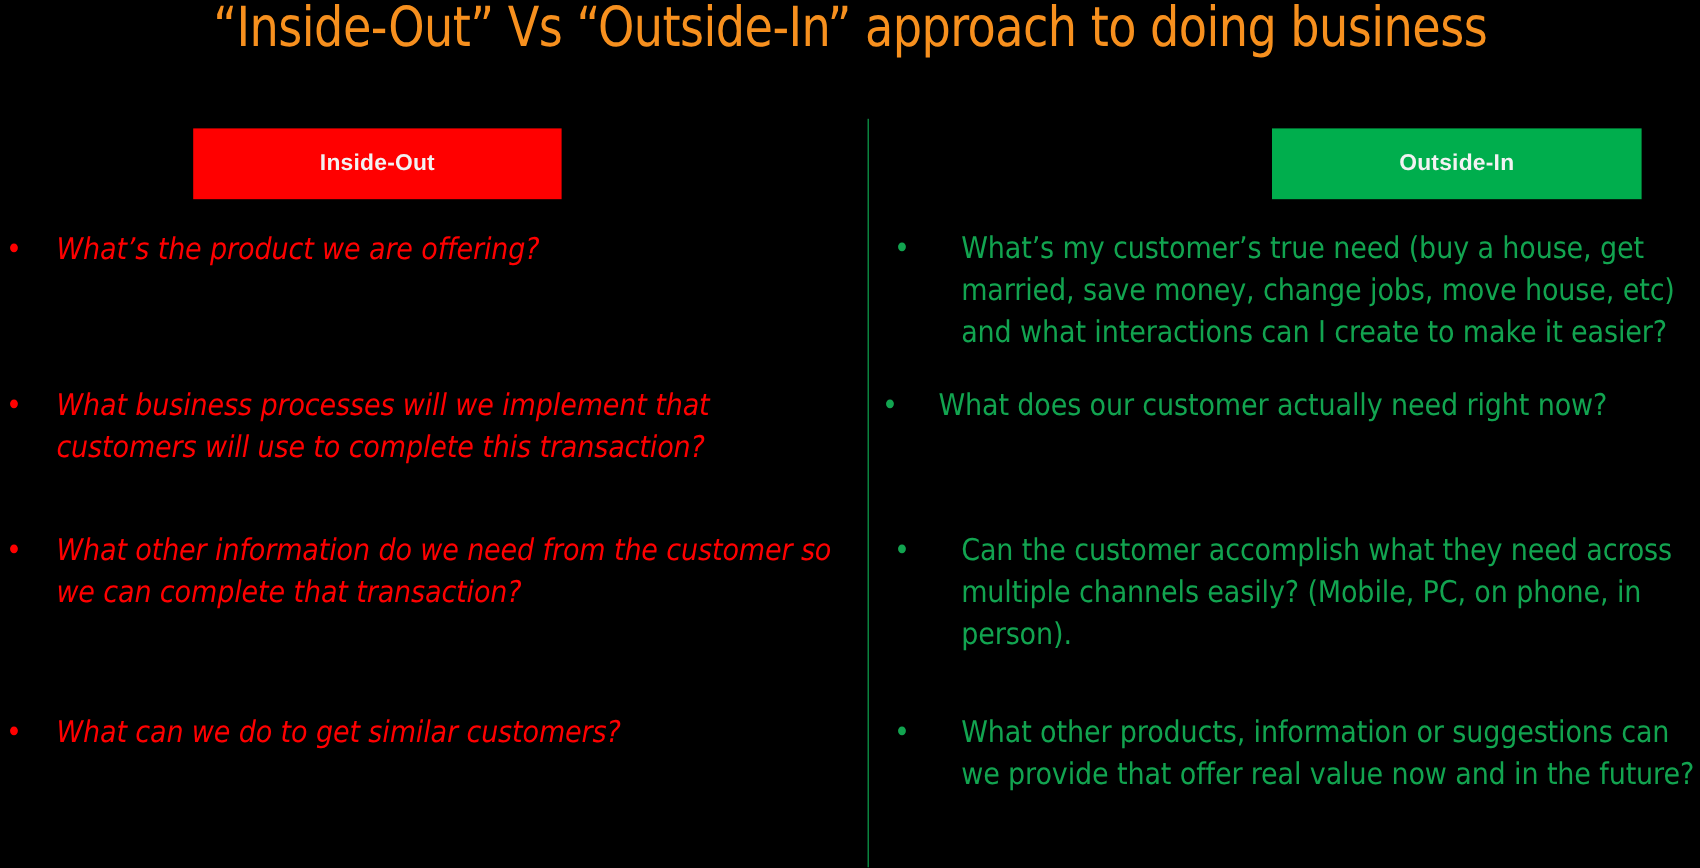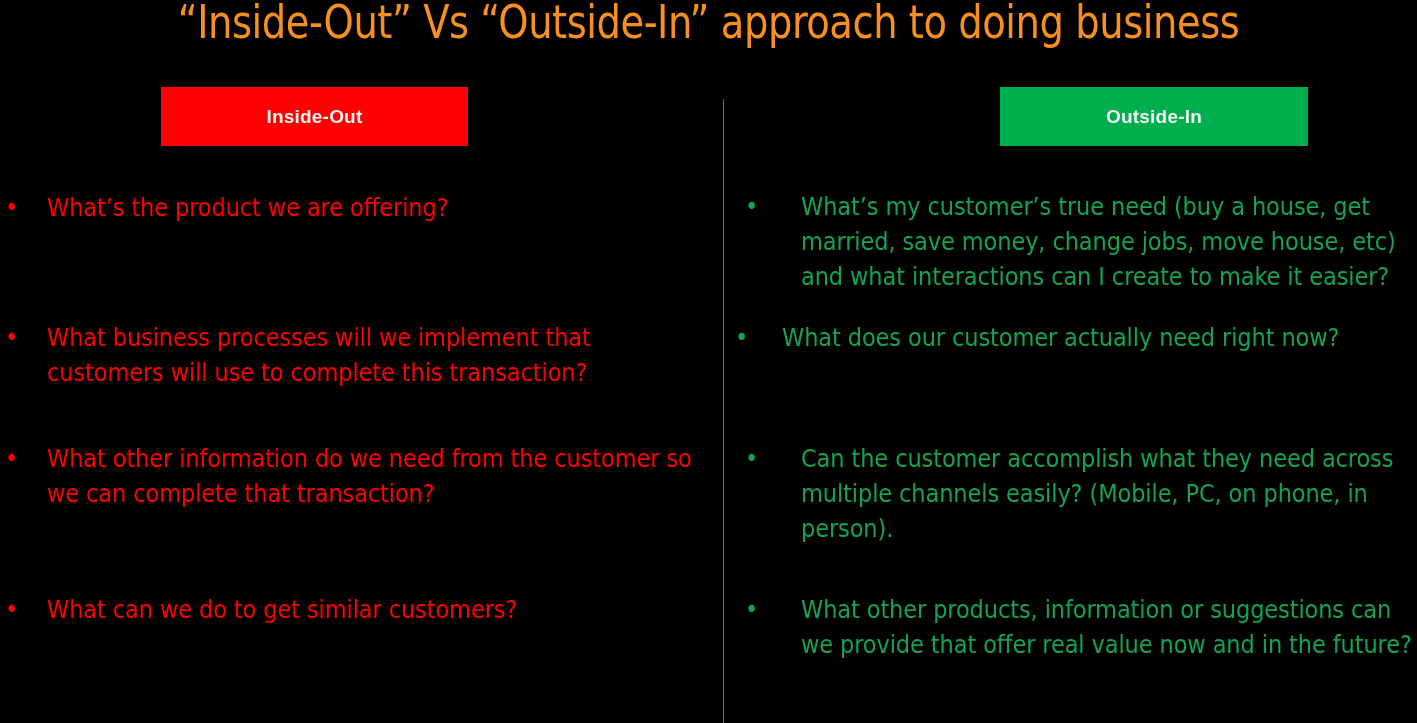--- a/index.html
+++ b/index.html
@@ -50,29 +50,30 @@
     position: absolute;
     height: 59px;
     display: flex;
     align-items: center;
     justify-content: center;
     font-family: "Liberation Sans", "DejaVu Sans", sans-serif;
     font-size: 19px;
     font-weight: bold;
     color: #F2F2F2;
     letter-spacing: 0.2px;
+    margin-top: 20px;
   }
   #header-inside-out {
     left: 161px;
     top: 87px;
     width: 307px;
     background: #FF0000;
   }
   #header-outside-in {
-    left: 1000px;
+    left: 1060px;
     top: 87px;
     width: 308px;
     background: #00AE4D;
   }
 
   
   .bullet {
     position: absolute;
     display: block;
     font-family: "DejaVu Sans Condensed", "Liberation Sans Narrow", "Liberation Sans", sans-serif;
@@ -92,21 +93,21 @@
   }
   .bullet .txt {
     display: block;
   }
 
   .left-col .bullet { color: #FF0000; }
   .right-col .bullet { color: #12A450; }
 
   
   .left-col .bullet { left: 5px; }
-  .left-col .bullet .txt { margin-left: 42px; width: 655px; }
+  .left-col .bullet .txt { margin-left: 42px; width: 655px; font-style: italic; }
 
   
   .right-col .bullet { left: 745px; }
   .right-col .bullet .txt { margin-left: 56px; width: 628px; }
 
   
   #l-bullet-1 { top: 190px; }
   #l-bullet-2 { top: 320px; }
   #l-bullet-3 { top: 441px; }
   #l-bullet-4 { top: 592px; }

